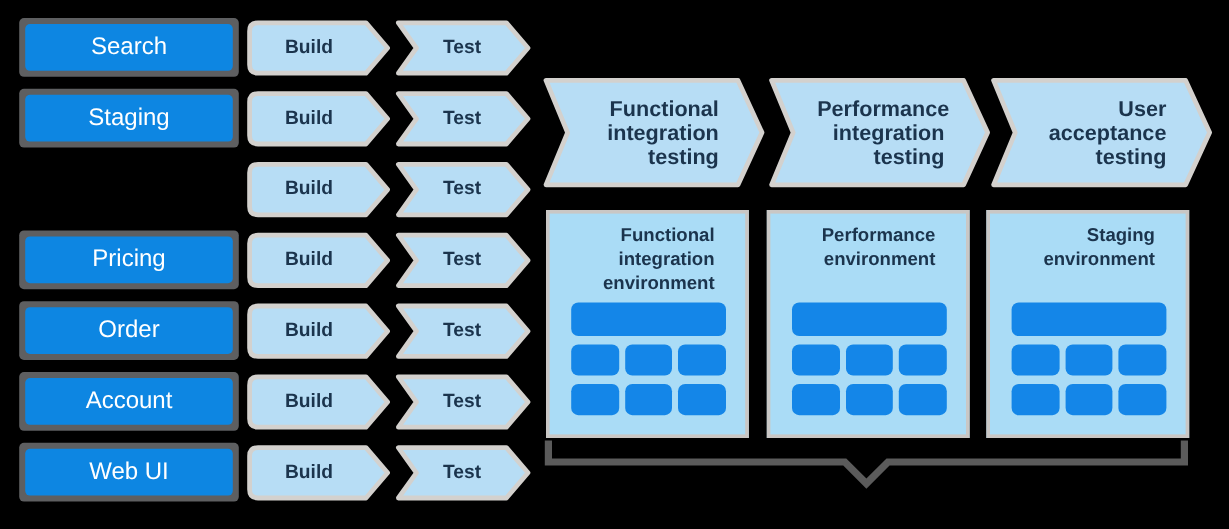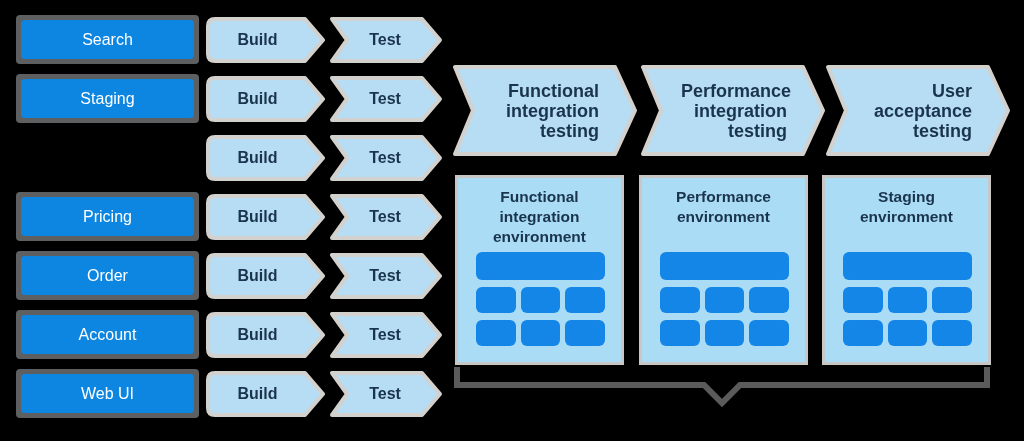--- a/index.html
+++ b/index.html
@@ -24,21 +24,21 @@
   }
   
   .service-frame{
     position:absolute;left:16px;width:183px;height:49px;
     background:var(--frame-gray);border-radius:4px;
   }
   .service-btn{
     position:absolute;left:5px;top:5px;right:5px;bottom:5px;
     background:var(--accent-blue);border-radius:4px;
     display:flex;align-items:center;justify-content:center;
-    color:var(--text-white);font-size:16px;text-align:center;
+    color:var(--text-white);font-size:20px;text-align:center;
   }
   
   .chev{position:absolute;height:46px;}
   .chev svg{position:absolute;left:0;top:0;width:100%;height:100%;overflow:visible;
     fill:var(--light-blue);stroke:var(--chevron-border);stroke-width:4;stroke-linejoin:round;}
   .chev .chev-label{
     position:absolute;left:0;top:0;width:100%;height:100%;
     display:flex;align-items:center;justify-content:center;
     color:var(--text-navy);font-size:16px;font-weight:600;
   }
@@ -56,21 +56,21 @@
     padding-left:18px;padding-right:16px;
     color:var(--text-navy);font-size:18px;font-weight:600;line-height:20px;
   }
   .stage .stage-label span{display:inline-block;max-width:106px;}
   
   .env{
     position:absolute;top:175px;width:169px;height:190px;
     background:var(--env-blue);border:3px solid var(--env-border);
   }
   .env-title{
-    margin-top:9px;width:100%;text-align:center;
+    margin-top:9px;width:100%;text-align:right;
     color:var(--text-navy);font-size:15.5px;font-weight:600;line-height:20px;
     display:flex;justify-content:center;
   }
   .env-title-inner{display:inline-block;max-width:112px;}
   .server-grid{position:absolute;left:18px;right:16px;top:74px;}
   .server-bar{height:28px;border-radius:6px;background:var(--tile-blue);}
   .tile-row{display:flex;gap:5px;margin-top:7px;}
   .server-tile{flex:1;height:26px;border-radius:6px;background:var(--tile-blue);}
   
   #brace{position:absolute;left:452px;top:364px;width:540px;height:48px;overflow:visible;}

